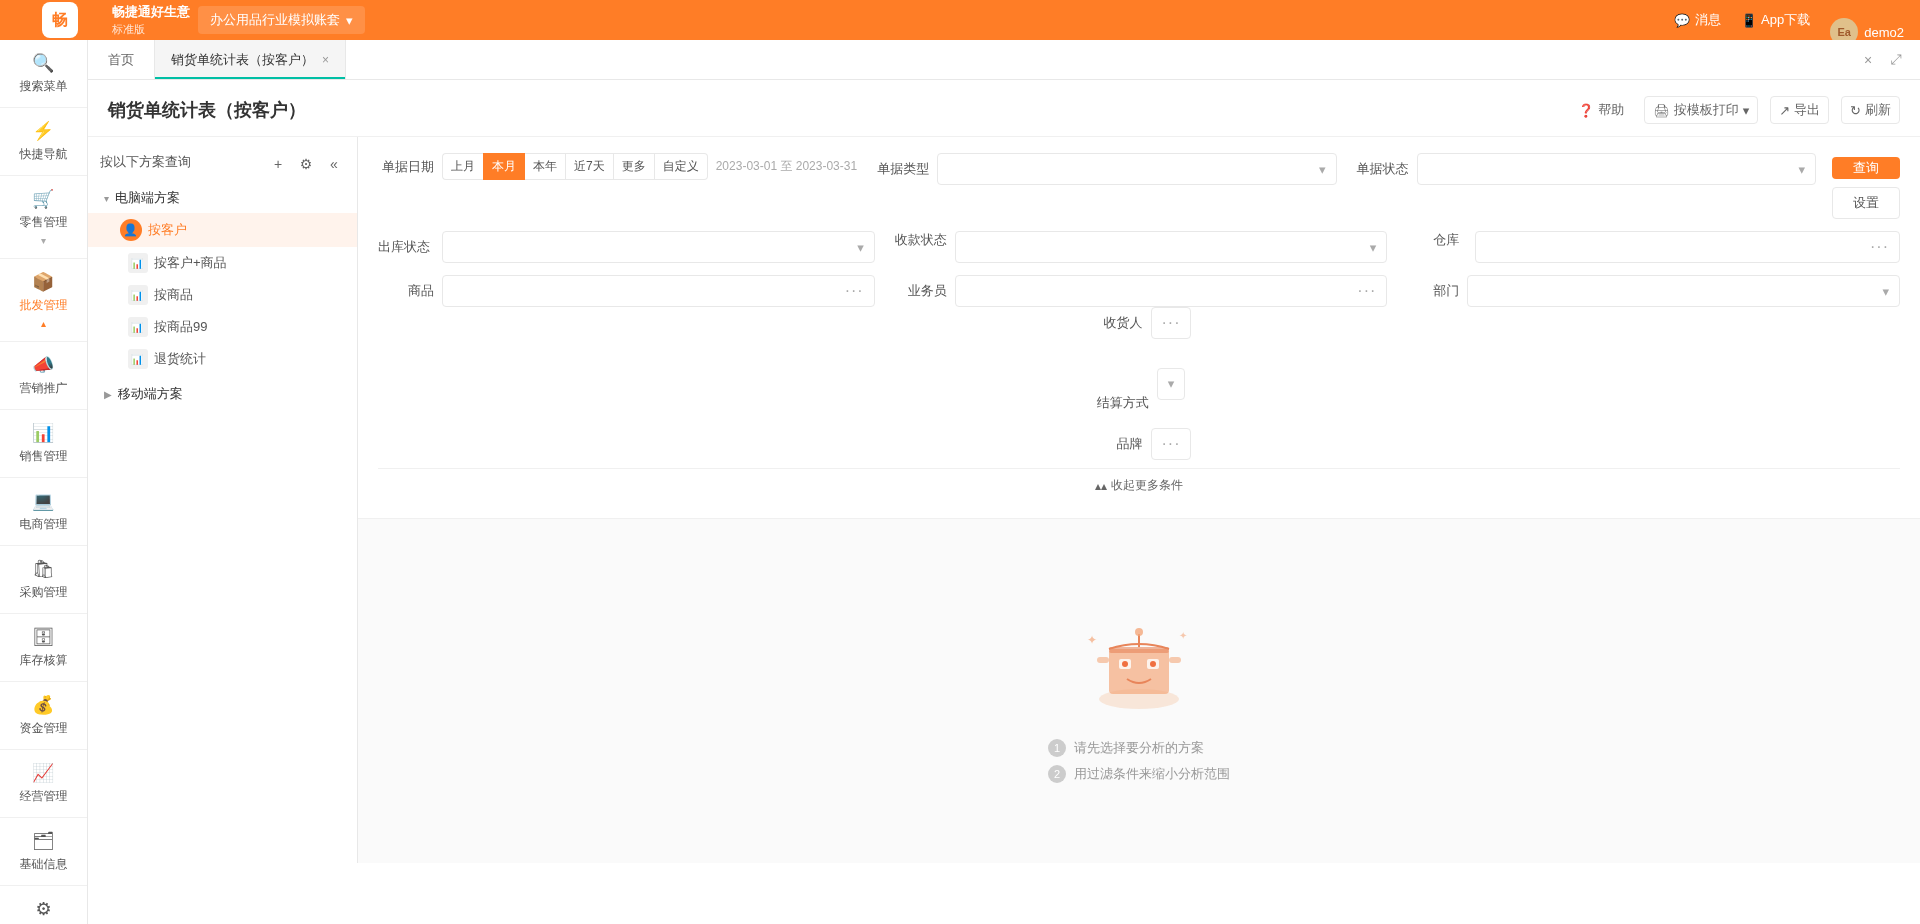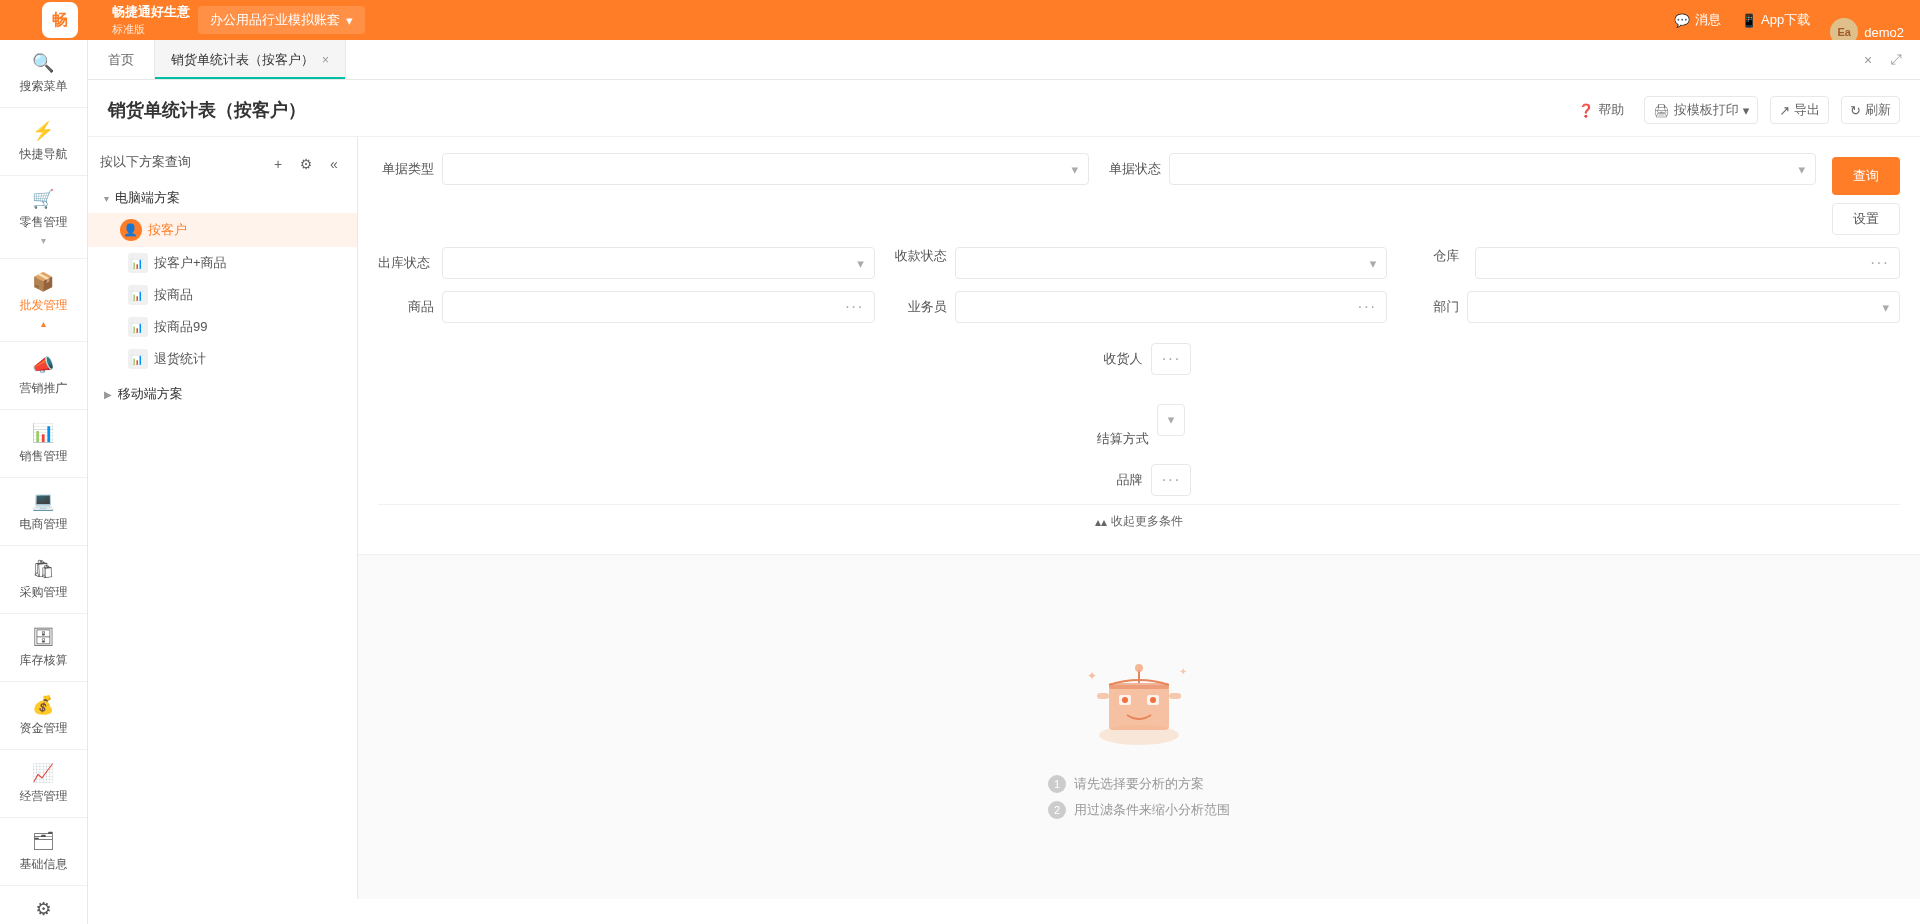--- a/index.html
+++ b/index.html
@@ -63,21 +63,21 @@
     .tree-active-badge { width: 22px; height: 22px; background: #ff7d26; border-radius: 50%; display: flex; align-items: center; justify-content: center; color: white; font-size: 12px; }
     .tree-sub-item { padding: 6px 12px 6px 40px; cursor: pointer; display: flex; align-items: center; gap: 6px; font-size: 13px; color: #555; }
     .tree-sub-icon { width: 20px; height: 20px; background: #f0f0f0; border-radius: 3px; display: flex; align-items: center; justify-content: center; font-size: 10px; color: #888; }
 
     
     .right-panel { flex: 1; overflow-y: auto; background: #fafafa; }
 
     
     .filter-area { background: white; padding: 16px 20px; border-bottom: 1px solid #f0f0f0; }
 
-    .btn-query { padding: 10px 20px; background: #ff7d26; color: white; border: none; border-radius: 4px; font-size: 13px; cursor: pointer; }
+    .btn-query { padding: 2px 20px; background: #ff7d26; color: white; border: none; border-radius: 4px; font-size: 13px; cursor: pointer; }
     .btn-settings { padding: 6px 20px; background: white; color: #555; border: 1px solid #e8e8e8; border-radius: 4px; font-size: 13px; cursor: pointer; margin-top: 4px; }
 
     .collapse-bar { display: flex; align-items: center; justify-content: center; padding: 8px; cursor: pointer; color: #666; font-size: 12px; gap: 4px; background: white; border-top: 1px solid #f0f0f0; margin-top: 4px; }
 
     
     .empty-state { display: flex; flex-direction: column; align-items: center; justify-content: center; padding: 80px 20px; }
     .empty-icon { width: 120px; height: 120px; margin-bottom: 20px; }
     .empty-tips { display: flex; flex-direction: column; gap: 8px; }
     .empty-tip { display: flex; align-items: center; gap: 8px; font-size: 13px; color: #999; }
     .tip-num { width: 18px; height: 18px; background: #ccc; border-radius: 50%; display: flex; align-items: center; justify-content: center; font-size: 11px; color: white; flex-shrink: 0; }
@@ -294,20 +294,32 @@
               <span style="color:#999;font-size:10px;">▶</span>
               <span>移动端方案</span>
             </div>
           </div>
 
           <div class="right-panel">
 
             <div class="filter-area">
 
               <div style="display:flex;align-items:flex-start;gap:16px;margin-bottom:12px;">
+                <div style="display:flex;align-items:center;gap:8px;flex-shrink:0;">
+                  <span style="font-size:13px;color:#555;width:56px;text-align:right;flex-shrink:0;">单据日期</span>
+                  <div style="display:flex;align-items:center;gap:0;">
+                    <button style="padding:4px 8px;font-size:12px;border:1px solid #e8e8e8;background:white;cursor:pointer;color:#555;border-radius:4px 0 0 4px;border-right:none;">上月</button>
+                    <button style="padding:4px 8px;font-size:12px;border:1px solid #ff7d26;background:#ff7d26;cursor:pointer;color:white;">本月</button>
+                    <button style="padding:4px 8px;font-size:12px;border:1px solid #e8e8e8;background:white;cursor:pointer;color:#555;border-left:none;">本年</button>
+                    <button style="padding:4px 8px;font-size:12px;border:1px solid #e8e8e8;background:white;cursor:pointer;color:#555;border-left:none;">近7天</button>
+                    <button style="padding:4px 8px;font-size:12px;border:1px solid #e8e8e8;background:white;cursor:pointer;color:#555;border-left:none;">更多</button>
+                    <button style="padding:4px 8px;font-size:12px;border:1px solid #e8e8e8;background:white;cursor:pointer;color:#555;border-left:none;border-radius:0 4px 4px 0;">自定义</button>
+                  </div>
+                  <span style="font-size:12px;color:#aaa;">2023-03-01 至 2023-03-31</span>
+                </div>
 
                 <div style="display:flex;align-items:center;gap:8px;flex:1;">
                   <span style="font-size:13px;color:#555;width:56px;text-align:right;flex-shrink:0;">单据类型</span>
                   <div class="select-box">
                     <span style="color:#bbb;"></span>
                     <span style="color:#aaa;">▾</span>
                   </div>
                 </div>
 
                 <div style="display:flex;align-items:center;gap:8px;flex:1;">
@@ -343,21 +355,21 @@
 
                 <div style="display:flex;gap:16px;flex:1;">
                   <span style="font-size:13px;color:#555;width:56px;text-align:right;flex-shrink:0;">仓库</span>
                   <div class="select-box">
                     <span style="color:#bbb;"></span>
                     <span style="color:#aaa;font-size:16px;letter-spacing:1px;">···</span>
                   </div>
                 </div>
               </div>
 
-              <div style="display:flex;gap:16px;margin-bottom:20px;">
+              <div style="display:flex;gap:16px;margin-bottom:0;">
                 <div style="display:flex;align-items:center;gap:8px;flex:1;">
                   <span style="font-size:13px;color:#555;width:56px;text-align:right;flex-shrink:0;">商品</span>
                   <div class="select-box">
                     <span style="color:#bbb;"></span>
                     <span style="color:#aaa;font-size:16px;letter-spacing:1px;">···</span>
                   </div>
                 </div>
 
                 <div style="display:flex;align-items:center;gap:8px;flex:1;">
                   <span style="font-size:13px;color:#555;width:56px;text-align:right;flex-shrink:0;">业务员</span>

